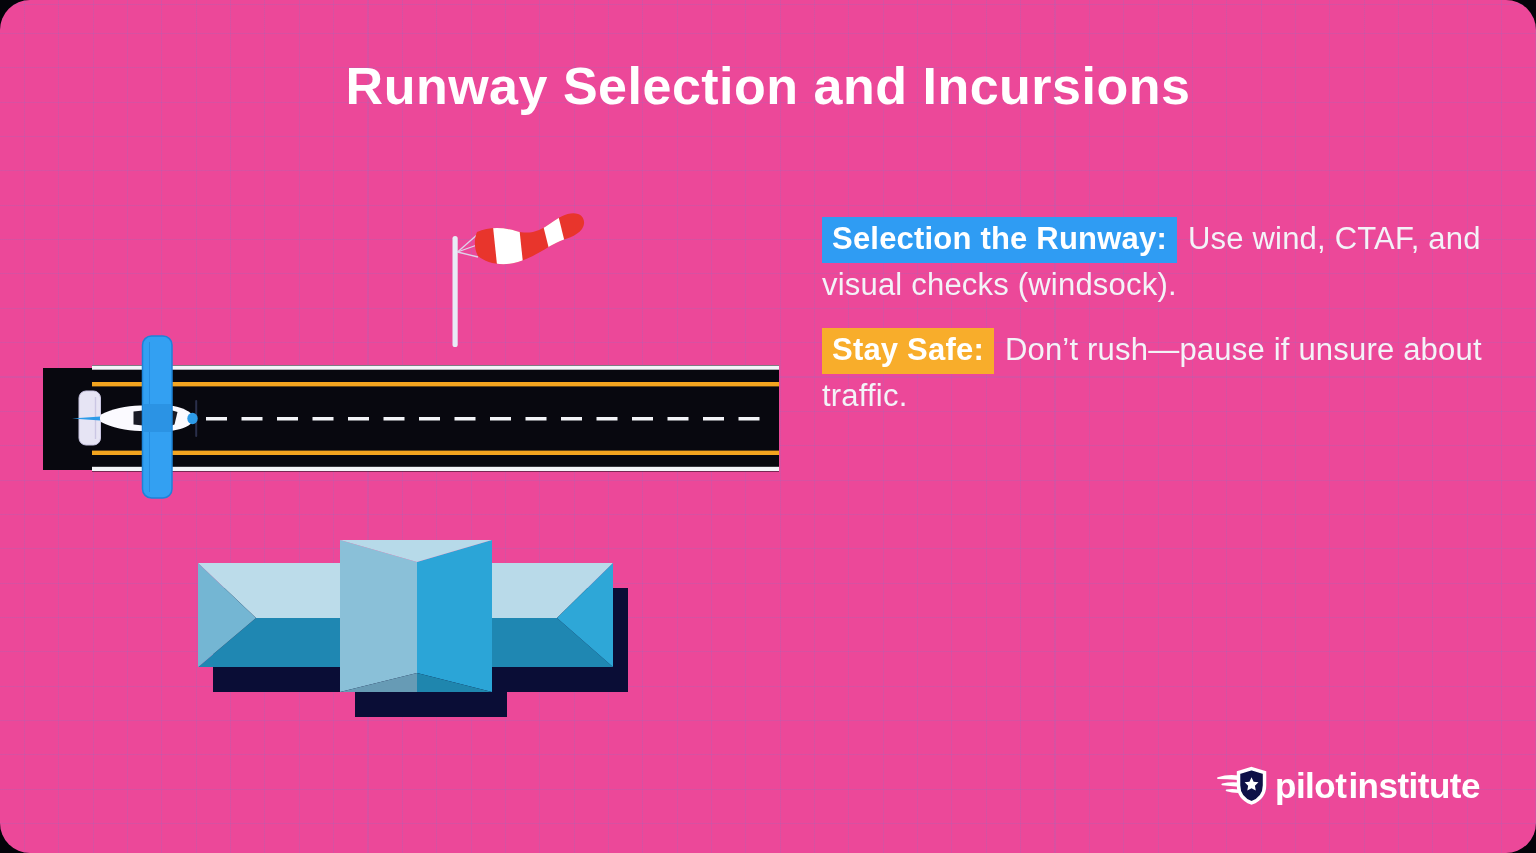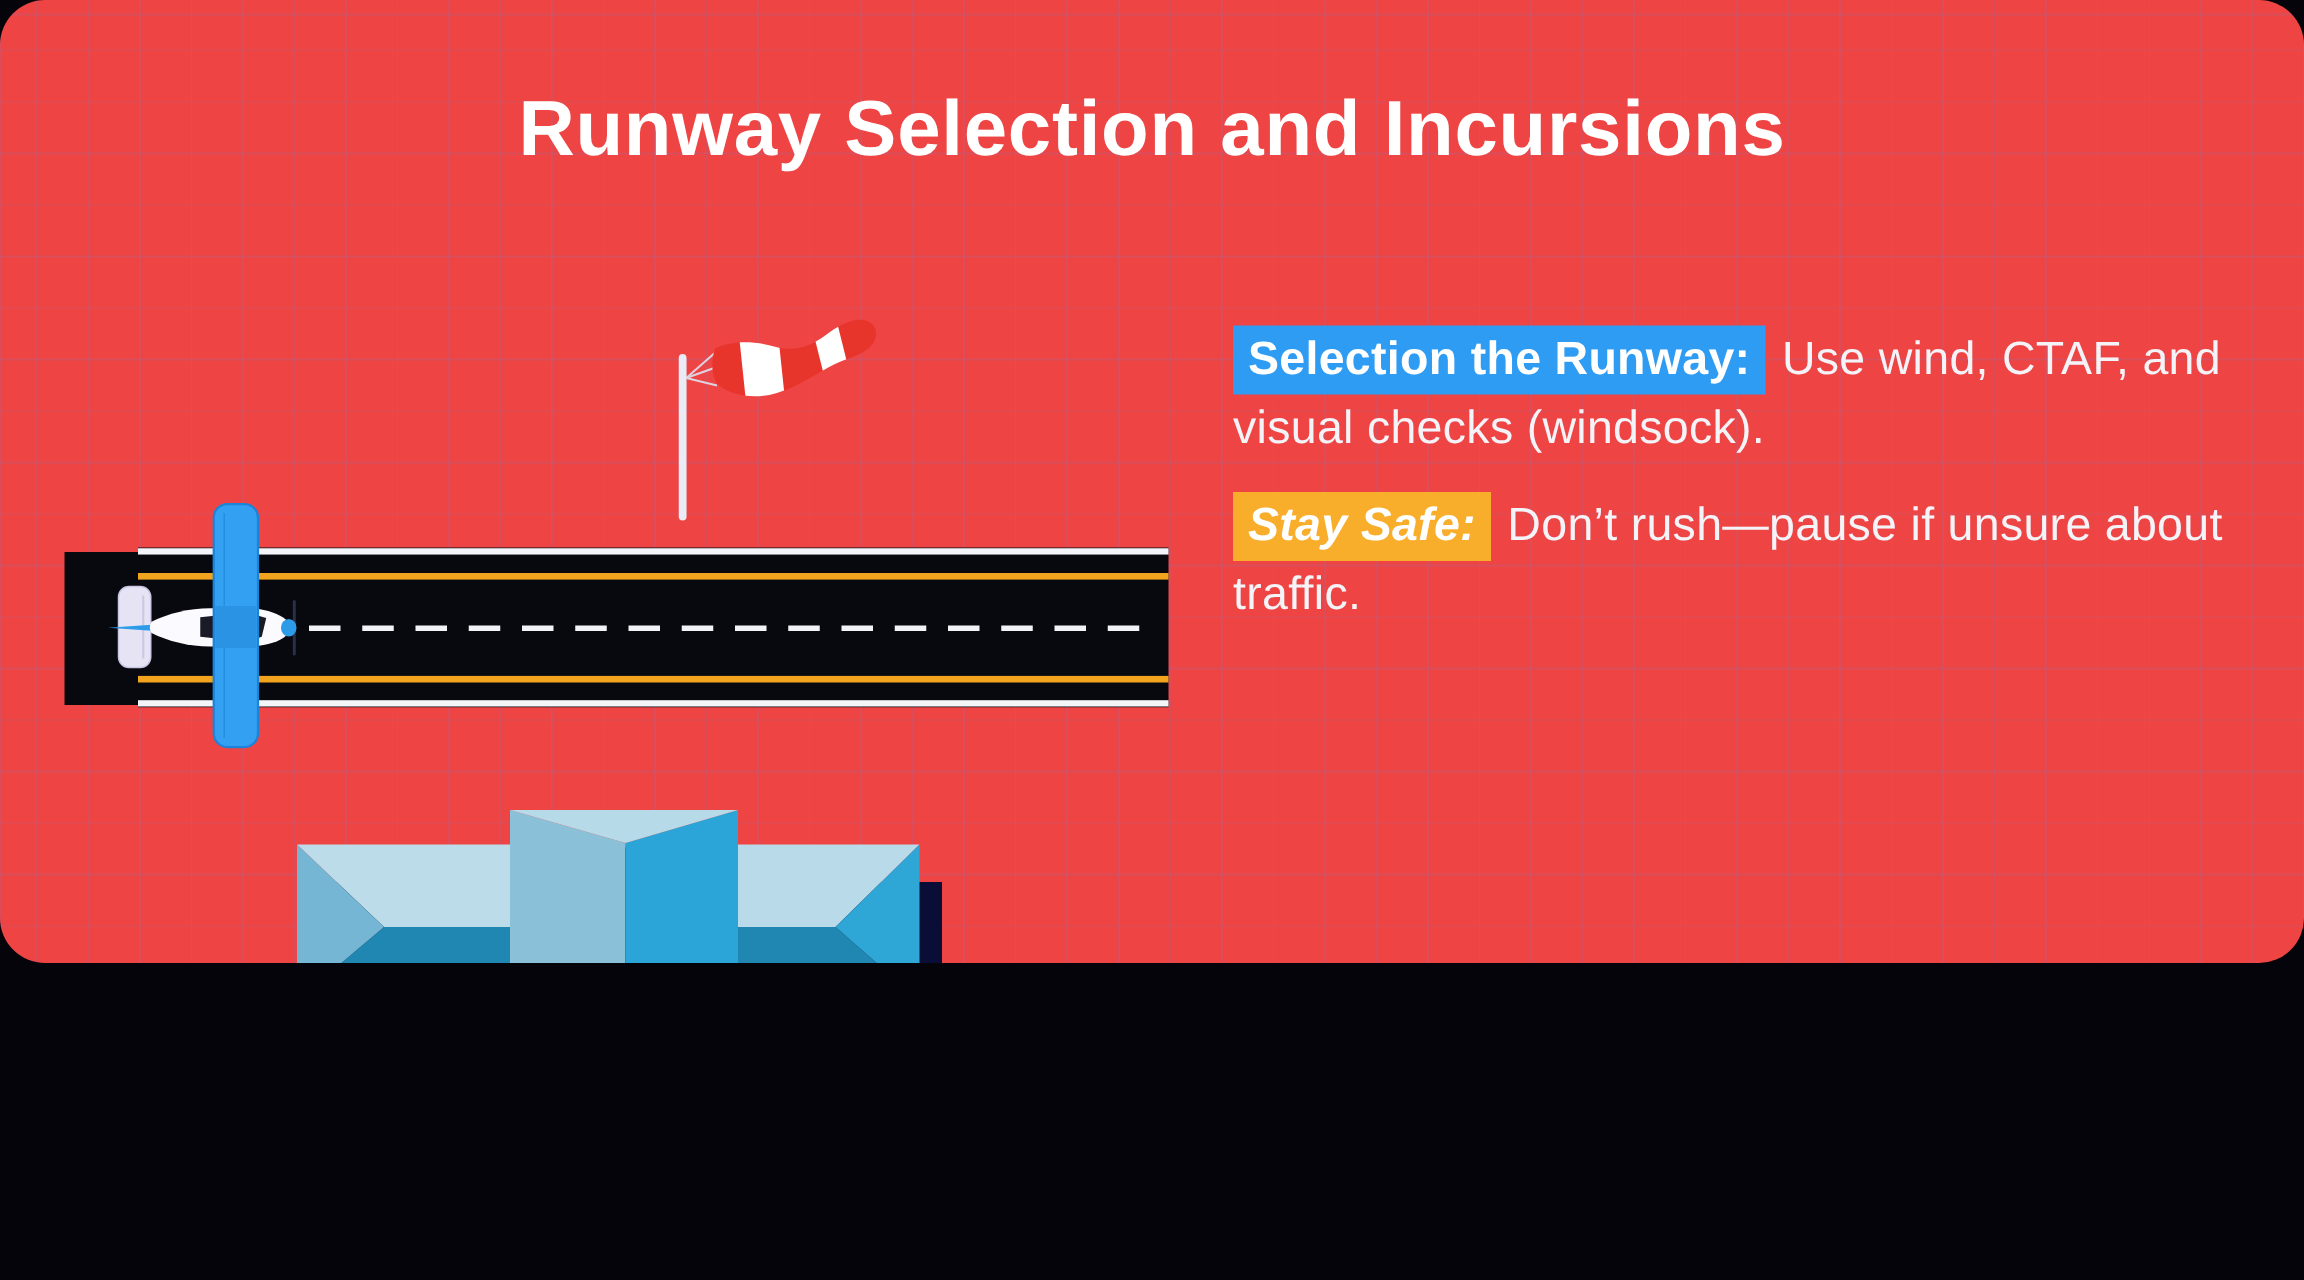--- a/index.html
+++ b/index.html
@@ -1,19 +1,19 @@
 <!DOCTYPE html>
 <html><head>
 <meta charset="utf-8">
 <style>
   html,body{margin:0;padding:0;background:#04040a;}
   .canvas{
     position:relative;
-    width:1536px;height:642px;
-    background:#ef4444;
+    width:1536px;height:853px;
+    background:#ec4899;
     border-radius:30px;
     overflow:hidden;
     font-family:"Liberation Sans", sans-serif;
   }
   .canvas::before{
     content:"";
     position:absolute;inset:0;
     background:
       repeating-linear-gradient(to right, rgba(110,128,210,0.16) 0 1px, transparent 1px 34.35px),
       repeating-linear-gradient(to bottom, rgba(110,128,210,0.16) 0 1px, transparent 1px 34.35px);
@@ -132,18 +132,30 @@
       <polygon points="340,692 417,673 417,692" fill="#679BB5"></polygon>
       <polygon points="417,673 492,692 417,692" fill="#1F86AE"></polygon>
     </g>
   </svg>
 
   <div class="keypoints">
     <p>
       <span class="hl" style="background-color: rgb(47, 156, 243);">Selection the Runway:</span><span class="kp-text">Use wind, CTAF, and visual checks (windsock).</span>
     </p>
     <p>
-      <span class="hl" style="background-color: rgb(248, 173, 43); font-style: italic;">Stay Safe:</span><span class="kp-text">Don’t rush—pause if unsure about traffic.</span>
+      <span class="hl" style="background-color: rgb(248, 173, 43);">Stay Safe:</span><span class="kp-text">Don’t rush—pause if unsure about traffic.</span>
     </p>
   </div>
 
+  <div class="logo">
+    <svg class="logo-icon" width="52" height="46" viewBox="0 0 60 46">
+      <g fill="#FFFFFF">
+        <path d="M2,13 Q14,9 26,11 L26,16 Q13,15 2,15 Q0,14 2,13 Z"></path>
+        <path d="M7,20 Q17,18 26,19 L26,24 Q16,23 7,22 Q5,21 7,20 Z"></path>
+        <path d="M12,27 Q19,26 26,27 L26,31 Q18,31 12,29 Q10,28 12,27 Z"></path>
+      </g>
+      <path d="M41,3 L56,7.5 L56,22 C56,32 50,39 41,42.5 C32,39 26,32 26,22 L26,7.5 Z" fill="#0E1147" stroke="#FFFFFF" stroke-width="4"></path>
+      <polygon fill="#FFFFFF" points="41,13 43.4,18.1 49,18.8 44.9,22.7 45.9,28.2 41,25.5 36.1,28.2 37.1,22.7 33,18.8 38.6,18.1"></polygon>
+    </svg>
+    <span class="logo-text"><span class="b1">pilot</span><span class="b2">institute</span></span>
+  </div>
 
 </div>
 
 </body></html>

